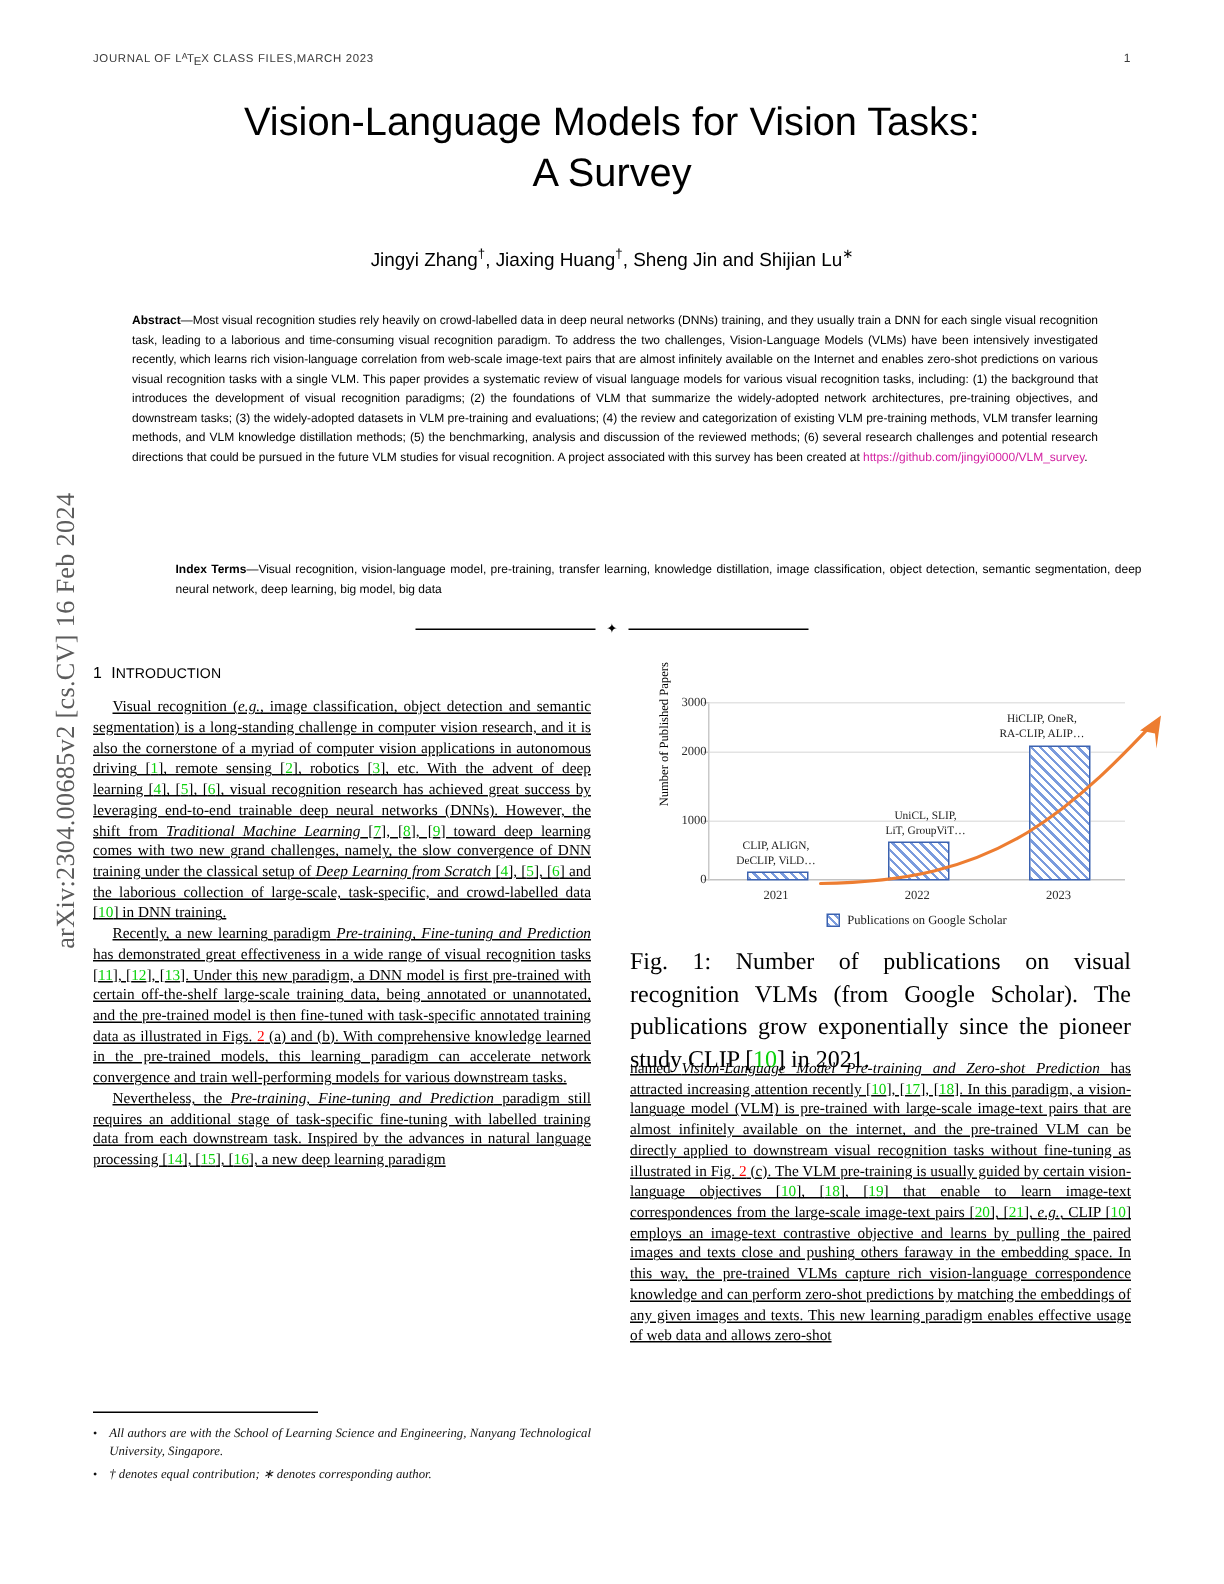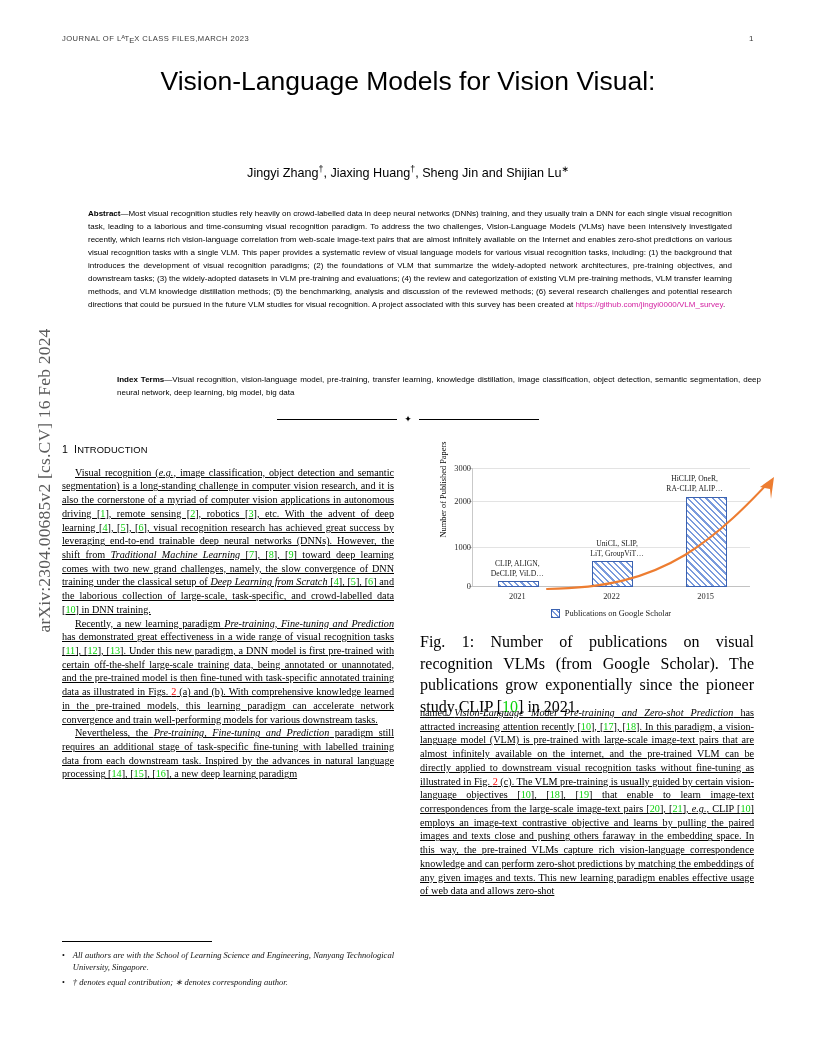--- a/index.html
+++ b/index.html
@@ -176,21 +176,22 @@
 <div class="page">
 
   <div id="arxiv-stamp">arXiv:2304.00685v2  [cs.CV]  16 Feb 2024</div>
 
   <div id="runhead">
     <div class="rh-left"><span>JOURNAL OF </span><span class="latex-logo">L<span class="a">A</span>T<span class="e">E</span></span><span>X CLASS FILES,MARCH 2023</span></div>
     <div class="rh-right">1</div>
   </div>
 
   <div id="title">
-    <div>Vision-Language Models for Vision Visual:</div>
+    <div>Vision-Language Models for Vision Tasks:</div>
+    <div>A Survey</div>
   </div>
 
   <div id="authors">Jingyi Zhang<sup>†</sup>, Jiaxing Huang<sup>†</sup>, Sheng Jin and Shijian Lu<sup>∗</sup></div>
 
   <div id="abstract-wrap"><b>Abstract</b><span>—</span><span>Most visual recognition studies rely heavily on crowd-labelled data in deep neural networks (DNNs) training, and they usually train a DNN for each single visual recognition task, leading to a laborious and time-consuming visual recognition paradigm. To address the two challenges, Vision-Language Models (VLMs) have been intensively investigated recently, which learns rich vision-language correlation from web-scale image-text pairs that are almost infinitely available on the Internet and enables zero-shot predictions on various visual recognition tasks with a single VLM. This paper provides a systematic review of visual language models for various visual recognition tasks, including: (1) the background that introduces the development of visual recognition paradigms; (2) the foundations of VLM that summarize the widely-adopted network architectures, pre-training objectives, and downstream tasks; (3) the widely-adopted datasets in VLM pre-training and evaluations; (4) the review and categorization of existing VLM pre-training methods, VLM transfer learning methods, and VLM knowledge distillation methods; (5) the benchmarking, analysis and discussion of the reviewed methods; (6) several research challenges and potential research directions that could be pursued in the future VLM studies for visual recognition. A project associated with this survey has been created at </span><a class="url" href="#">https://github.com/jingyi0000/VLM_survey</a><span>.</span></div>
 
   <div id="indexterms-wrap"><b>Index Terms</b><span>—</span><span>Visual recognition, vision-language model, pre-training, transfer learning, knowledge distillation, image classification, object detection, semantic segmentation, deep neural network, deep learning, big model, big data</span></div>
 
   <div id="ornament">
     <div class="line"></div>
@@ -249,21 +250,21 @@
           <div>UniCL, SLIP,</div>
           <div>LiT, GroupViT…</div>
         </div>
         <div class="annot" style="left:80%;transform:translateX(-50%);bottom:93px">
           <div>HiCLIP, OneR,</div>
           <div>RA-CLIP, ALIP…</div>
         </div>
 
         <span class="xtick" style="left:16%">2021</span>
         <span class="xtick" style="left:50%">2022</span>
-        <span class="xtick" style="left:84%">2015</span>
+        <span class="xtick" style="left:84%">2023</span>
       </div>
 
       <div class="legend">
         <span class="swatch"></span>
         <span>Publications on Google Scholar</span>
       </div>
     </div>
   </div>
 
   <div id="figcaption"><span>Fig. 1:</span><span> Number of publications on visual recognition VLMs (from Google Scholar). The publications grow exponentially since the pioneer study CLIP [</span><span class="cite">10</span><span>] in 2021.</span></div>

